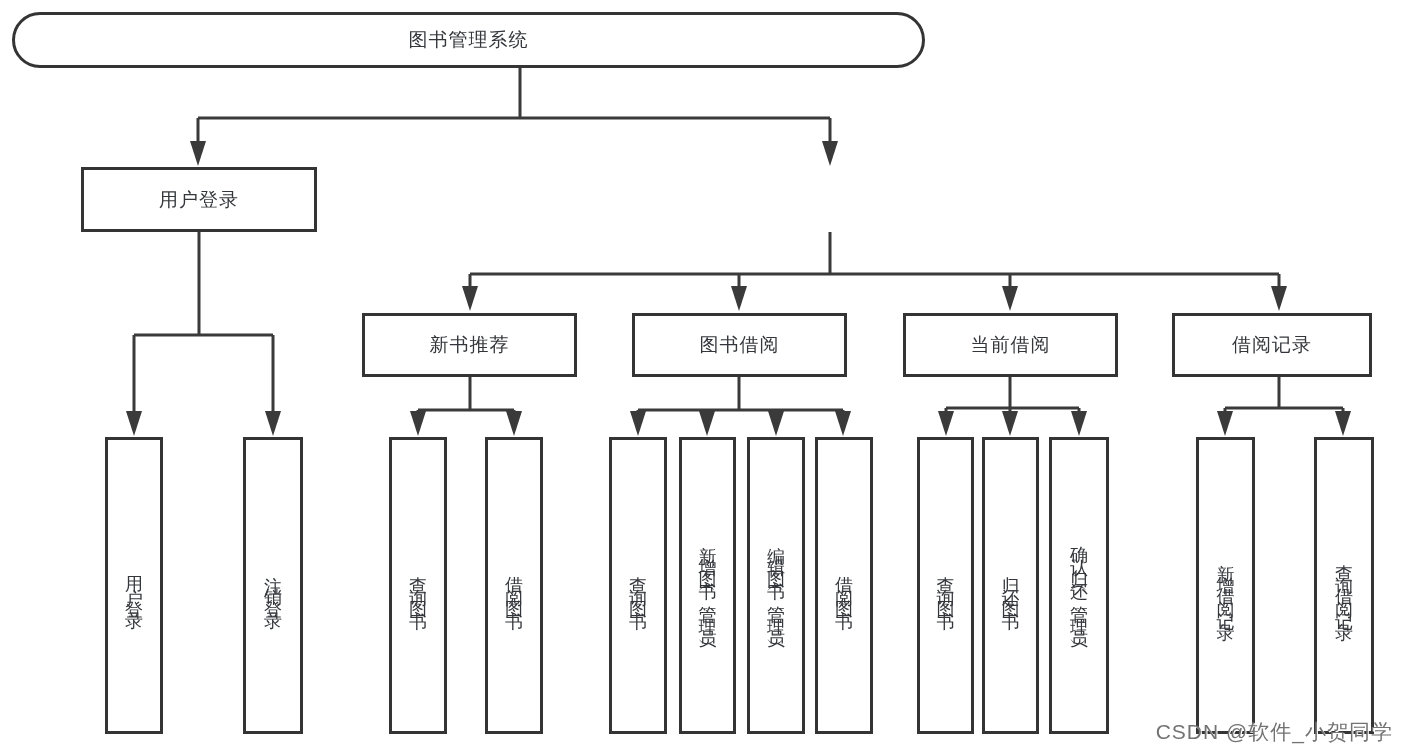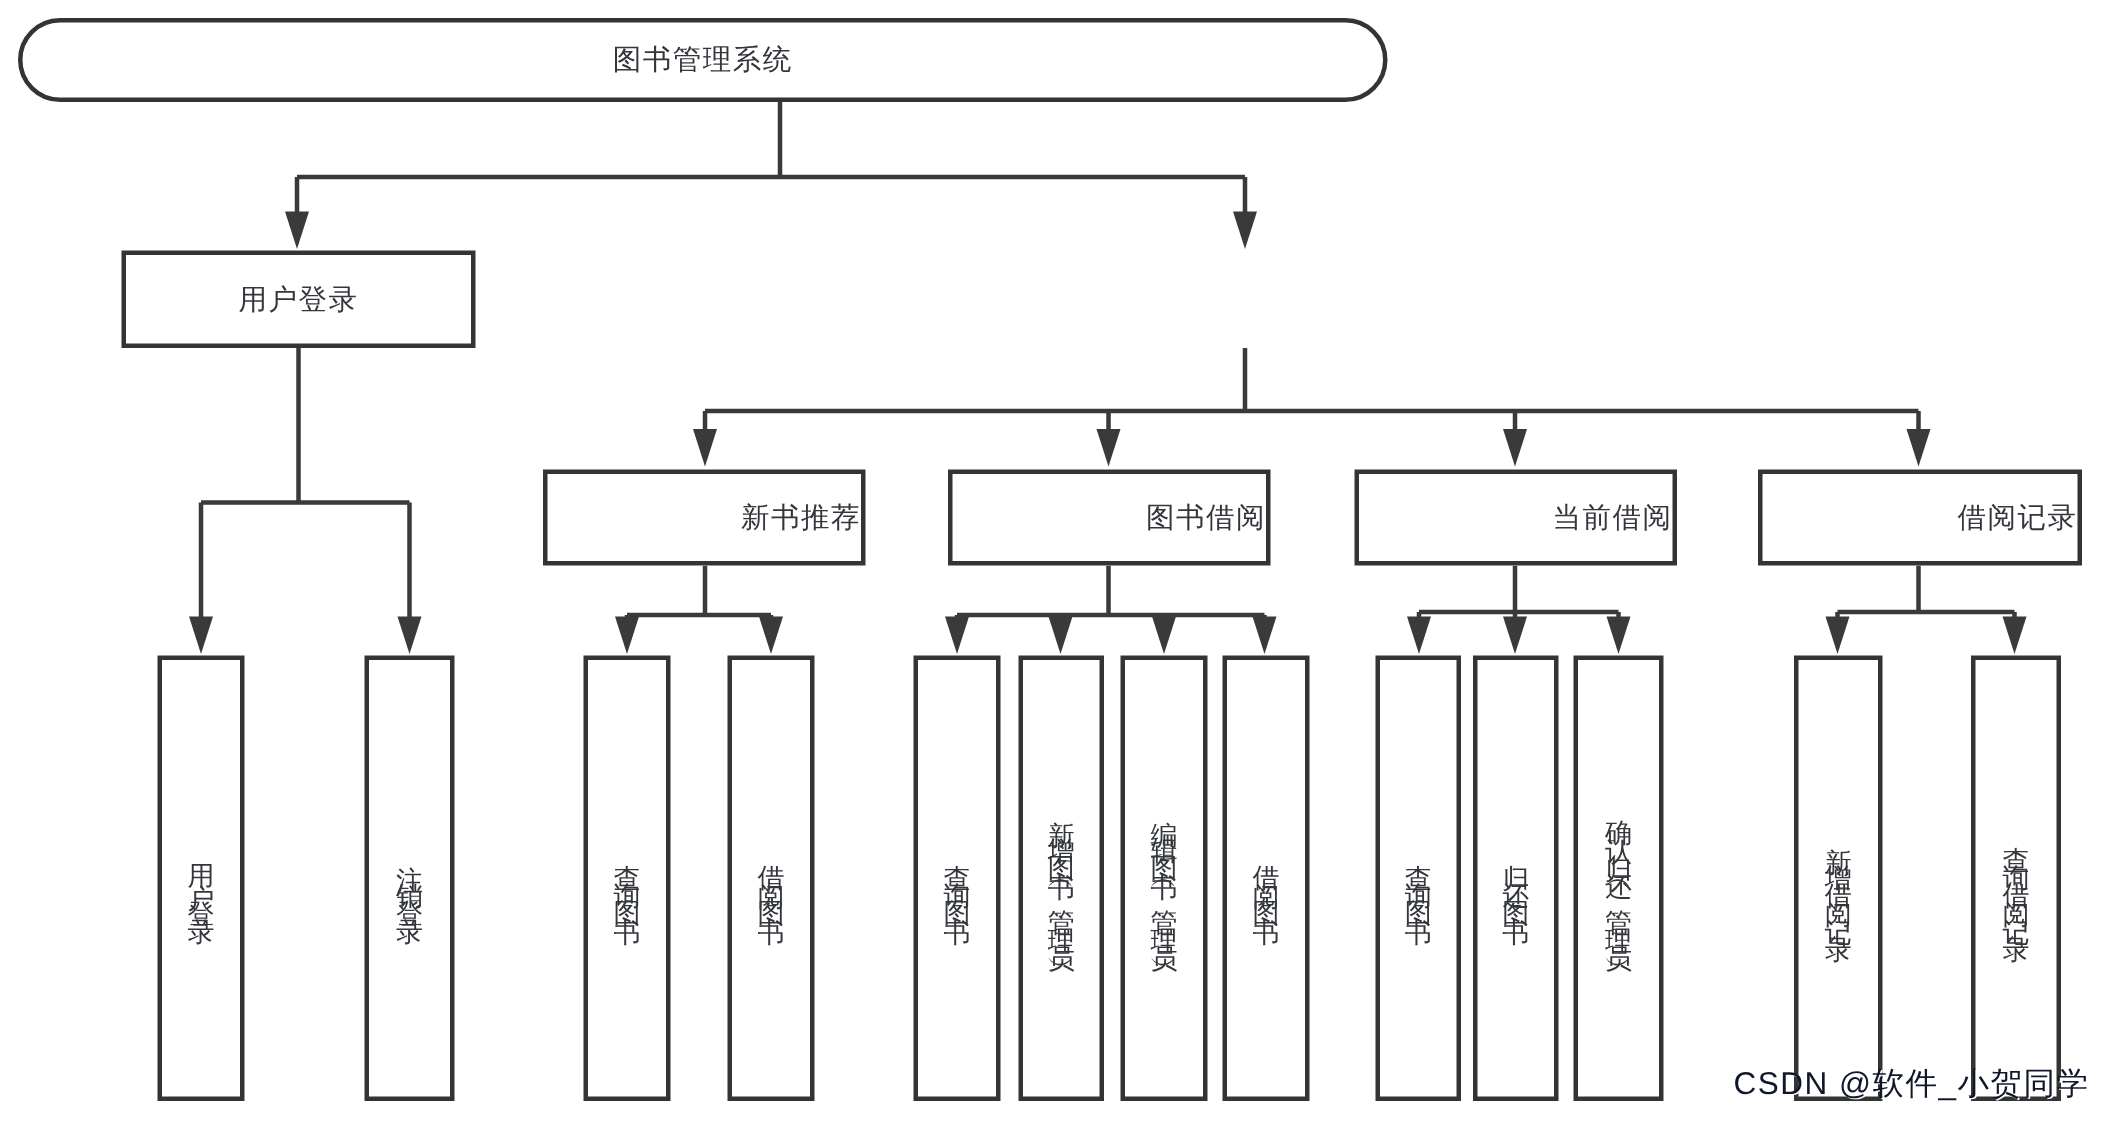--- a/index.html
+++ b/index.html
@@ -11,32 +11,32 @@
   .wires path{fill:none;stroke:#3a3a3a;stroke-width:3;}
   .wires polygon{fill:#3a3a3a;stroke:none;}
   .node{
     position:absolute;box-sizing:border-box;background:#ffffff;border:3px solid #343434;
     display:flex;align-items:center;justify-content:center;
     font-size:19px;letter-spacing:1px;color:#33363b;
   }
   .node.root{left:12px;top:12px;width:913px;height:56px;border-radius:28px;}
   .node.l2a{left:81px;top:167px;width:236px;height:65px;}
   .node.l2b{left:712px;top:167px;width:236px;height:65px;}
-  .node.l3{top:313px;width:215px;height:64px;justify-content:flex-end;}
+  .node.l3{top:313px;width:215px;height:64px;}
   .leaf{
     position:absolute;box-sizing:border-box;top:437px;height:297px;background:#ffffff;
     border:3px solid #343434;display:flex;align-items:center;justify-content:center;
   }
   .leaf span{
     writing-mode:vertical-rl;text-orientation:mixed;white-space:nowrap;
     font-size:18px;line-height:1;letter-spacing:12px;color:#33363b;
   }
   .watermark{
-    position:absolute;right:12px;bottom:11px;font-size:21px;letter-spacing:1px;
-    color:#0f172a;text-shadow:1px 1px 0 #ffffff;
+    position:absolute;right:12px;bottom:1px;font-size:21px;letter-spacing:1px;
+    color:#737373;text-shadow:1px 1px 0 #ffffff;
   }
 </style>
 </head>
 <body>
 
 <div class="stage">
 
   <svg class="wires" viewBox="0 0 1405 747" xmlns="http://www.w3.org/2000/svg">
     <g>
       <path d="M520,68 V118 M198,118 H830 M198,118 V144 M830,118 V144"></path>
@@ -90,21 +90,21 @@
 
   <div class="node l3" style="left:362px;">
     <span>新书推荐</span>
   </div>
   <div class="node l3" style="left:903px;">
     <span>当前借阅</span>
   </div>
   <div class="node l3" style="left:632px;">
     <span>图书借阅</span>
   </div>
-  <div class="node l3" style="left:1172px;width:216px;">
+  <div class="node l3" style="left:1172px;width:200px;">
     <span>借阅记录</span>
   </div>
 
   <div class="leaf" style="left:105px;width:58px;">
     <span>用户登录</span>
   </div>
   <div class="leaf" style="left:243px;width:60px;">
     <span>注销登录</span>
   </div>
 

